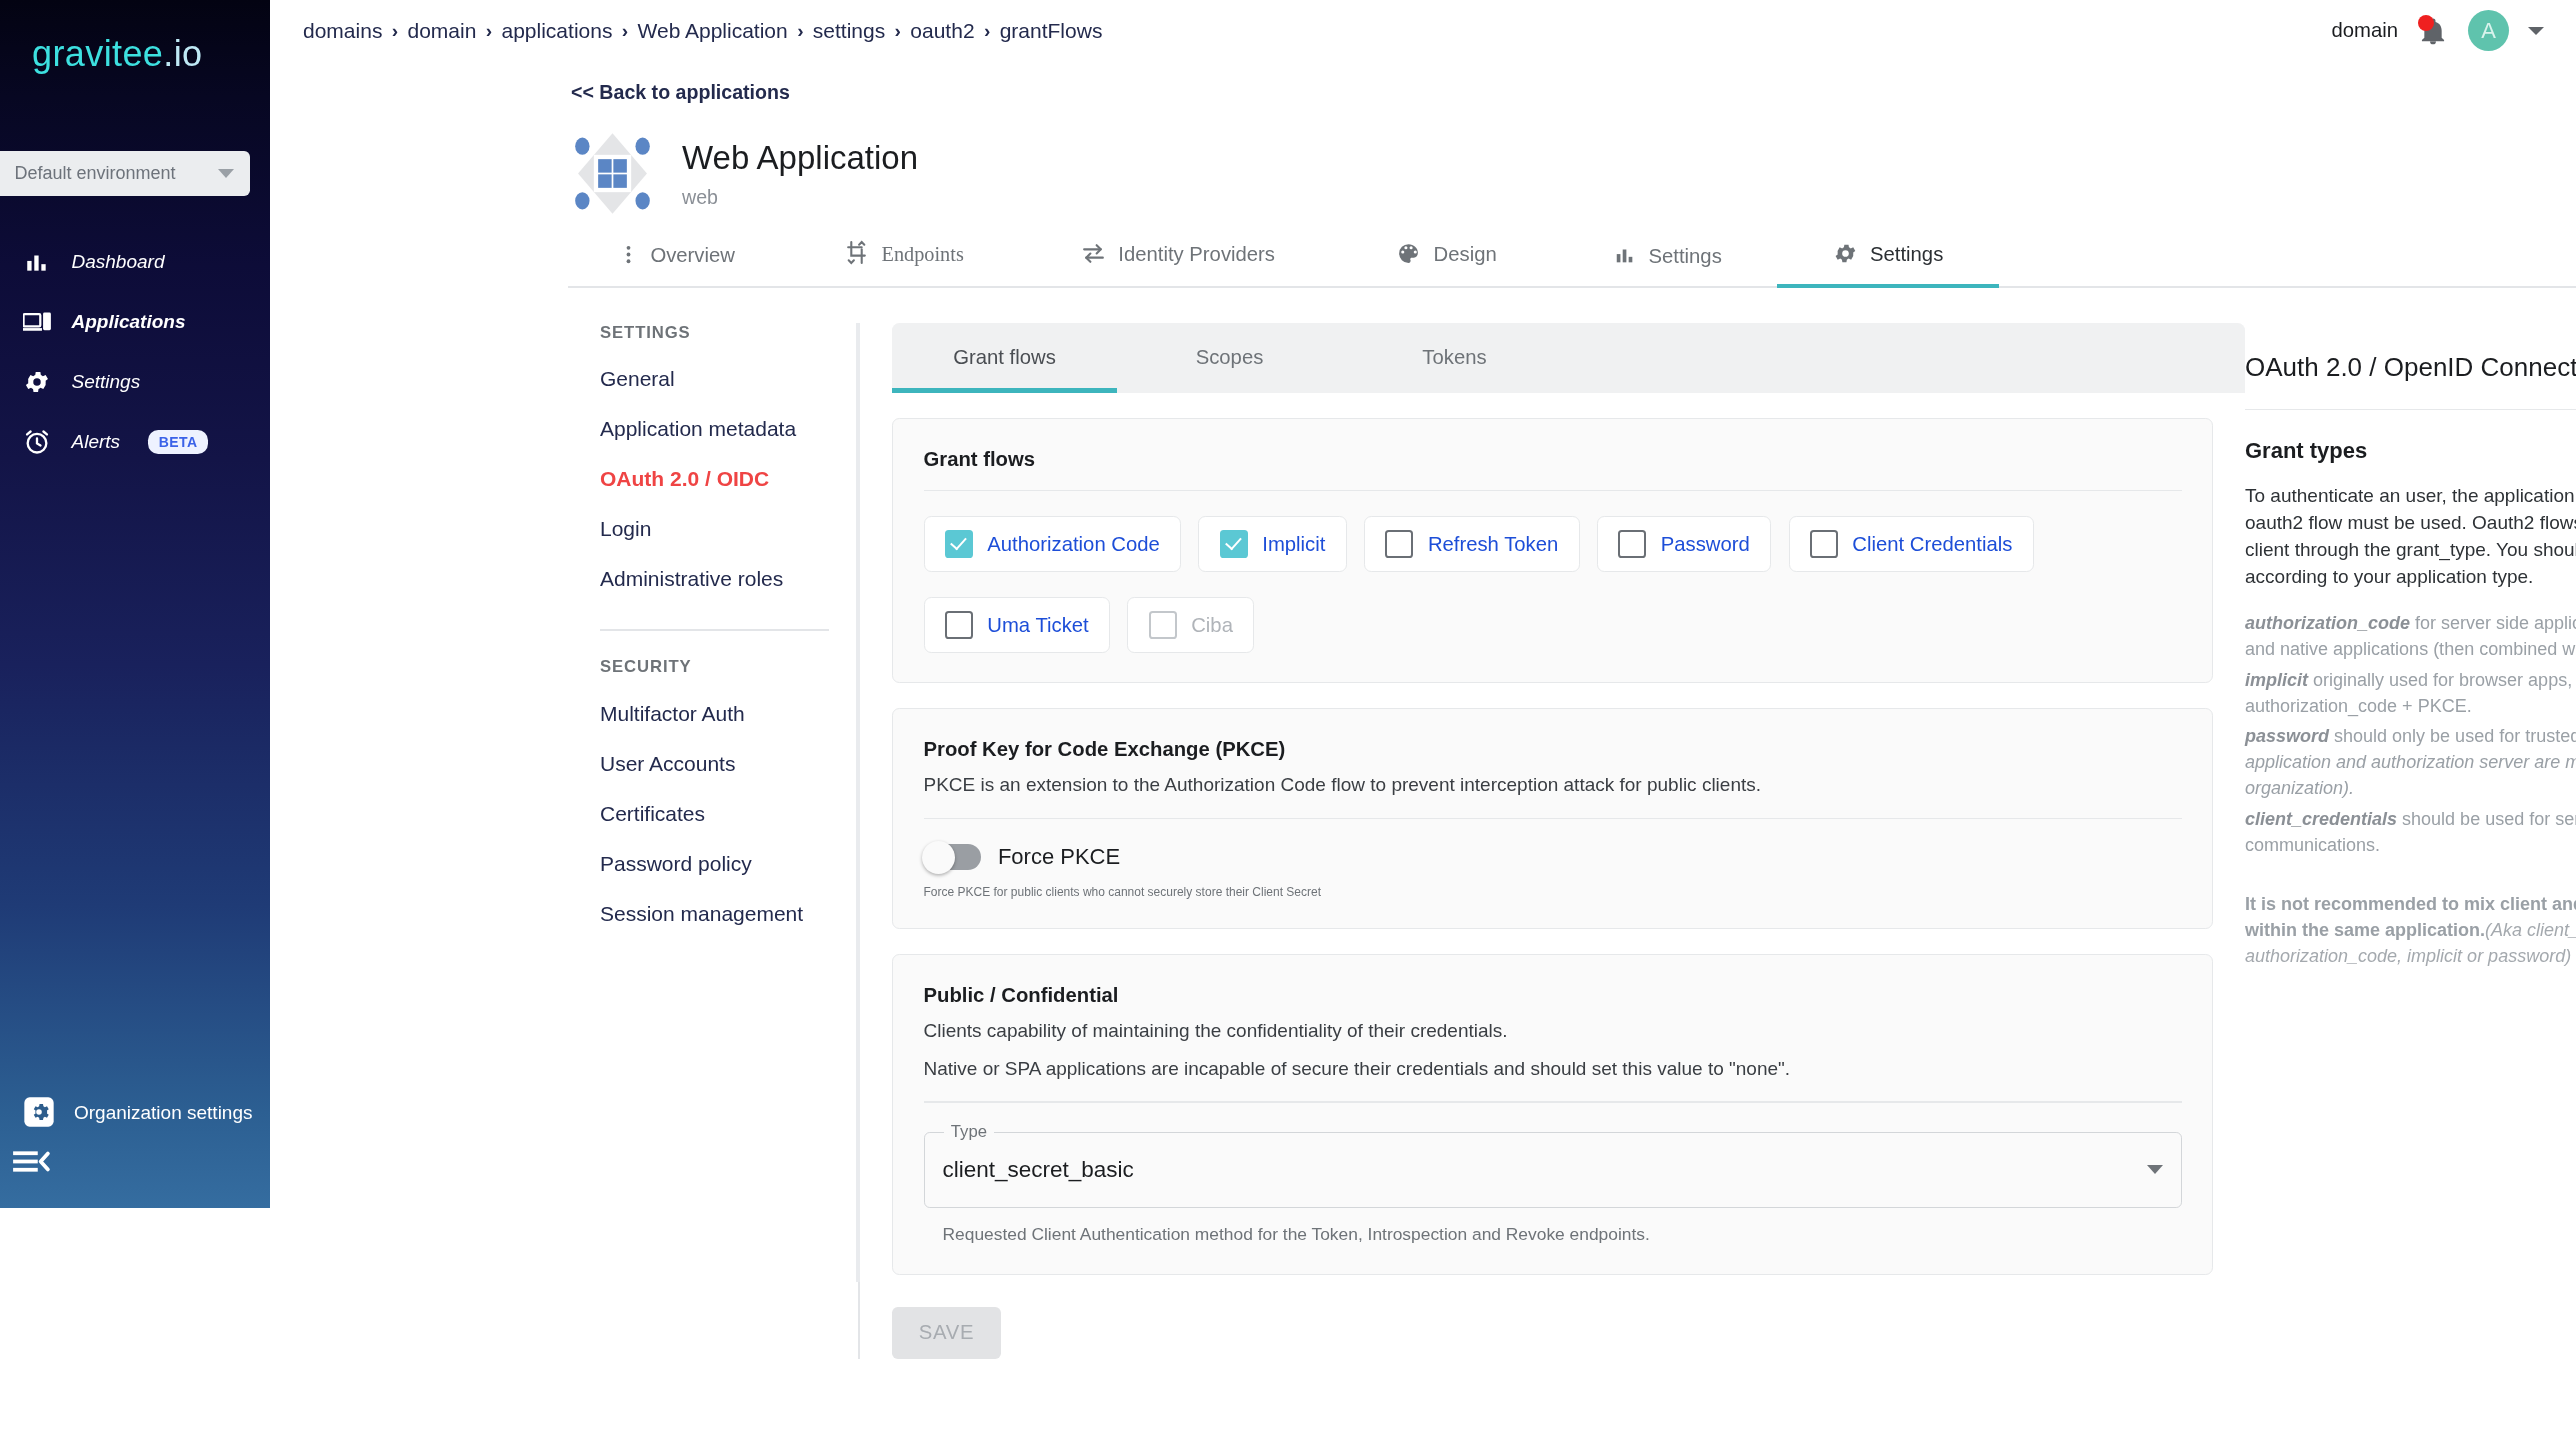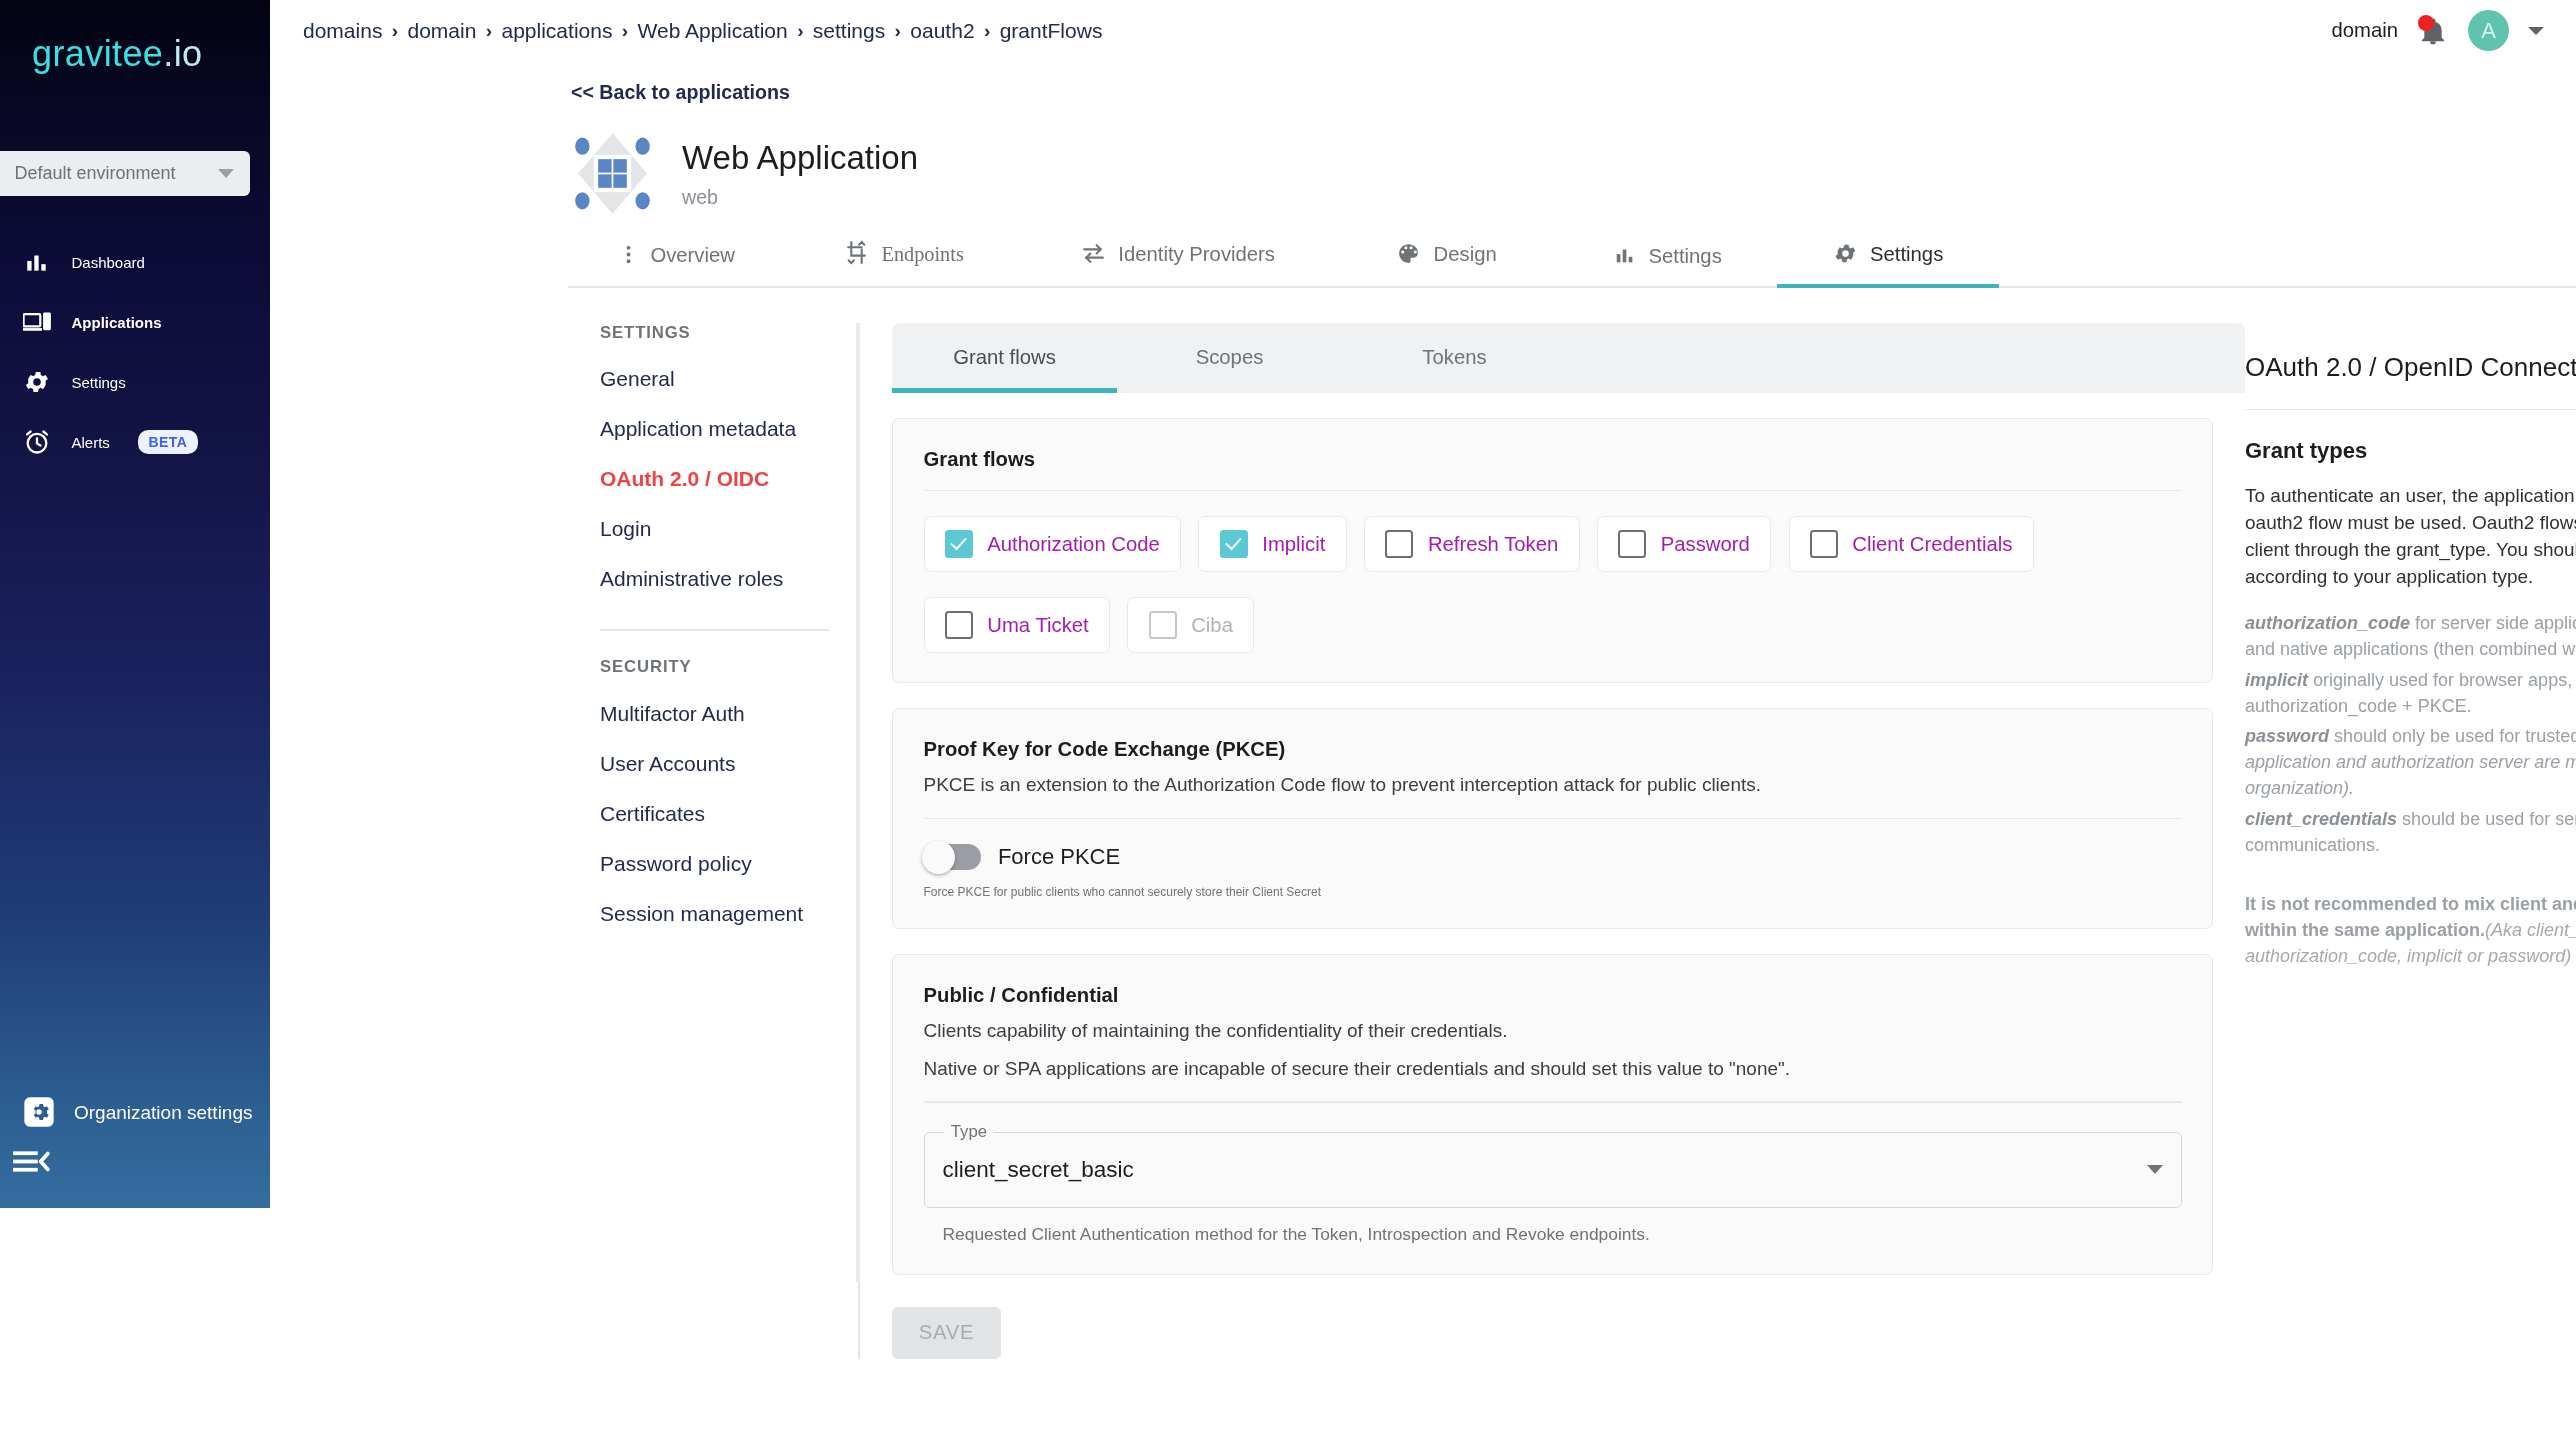--- a/index.html
+++ b/index.html
@@ -36,21 +36,21 @@
   }
   .caret-down {
     width: 0; height: 0; border-left: 8.7px solid transparent;
     border-right: 8.7px solid transparent; border-top: 9.4px solid #9aa0a6;
   }
   .nav { position: absolute; top: 232px; left: 0; width: 100%; }
   .nav-item {
     display: flex; align-items: center; gap: 19px;
     padding: 0 0 0 22px; height: 60px; cursor: pointer;
   }
-  .nav-item .nav-label { font-size: 15px; color: #ffffff; white-space: nowrap; }
+  .nav-item .nav-label { font-size: 19px; color: #ffffff; white-space: nowrap; font-style: italic; }
   .nav-item.active .nav-label { font-weight: 700; }
   .nav-icon { width: 30.5px; height: 30.5px; display: flex; align-items: center; justify-content: center; }
   .beta-badge {
     background: #eef2ff; color: #3b62e8; font-size: 14px; font-weight: 700;
     border-radius: 10.2px; padding: 3.6px 11px; letter-spacing: 0.4px; margin-left: 8.7px;
   }
   .org-settings {
     position: absolute; left: 23px; bottom: 78px;
     display: flex; align-items: center; gap: 19px; cursor: pointer;
   }
@@ -164,21 +164,21 @@
   .chip .cb {
     width: 28px; height: 28px; border-radius: 3.6px; border: 2.9px solid #6a6f75;
     background: #fff; flex: 0 0 28px; position: relative;
   }
   .chip.checked .cb { background: #5bc8d4; border-color: #5bc8d4; }
   .chip.checked .cb::after {
     content: ''; position: absolute; left: 7.3px; top: 2.2px; width: 6.5px; height: 13px;
     border: solid #fff; border-width: 0 2.9px 2.9px 0; transform: rotate(42deg);
   }
   .chip.disabled .cb { border-color: #c3c7cb; }
-  .chip .chip-label { font-size: 20.3px; color: #a21caf; white-space: nowrap; }
+  .chip .chip-label { font-size: 20.3px; color: #1d4ed8; white-space: nowrap; }
   .chip.disabled .chip-label { color: #b0b4b9; }
 
   .toggle-row { display: flex; align-items: center; gap: 17.4px; margin-top: 25px; }
   .toggle {
     width: 57px; height: 26px; border-radius: 13px; background: #9a9ea3;
     position: relative; cursor: pointer; flex: 0 0 57px;
   }
   .toggle .knob {
     position: absolute; left: -1.5px; top: -3.6px; width: 33px; height: 33px;
     border-radius: 50%; background: #fafafa; box-shadow: 0 1.5px 3.6px rgba(0,0,0,.3);

